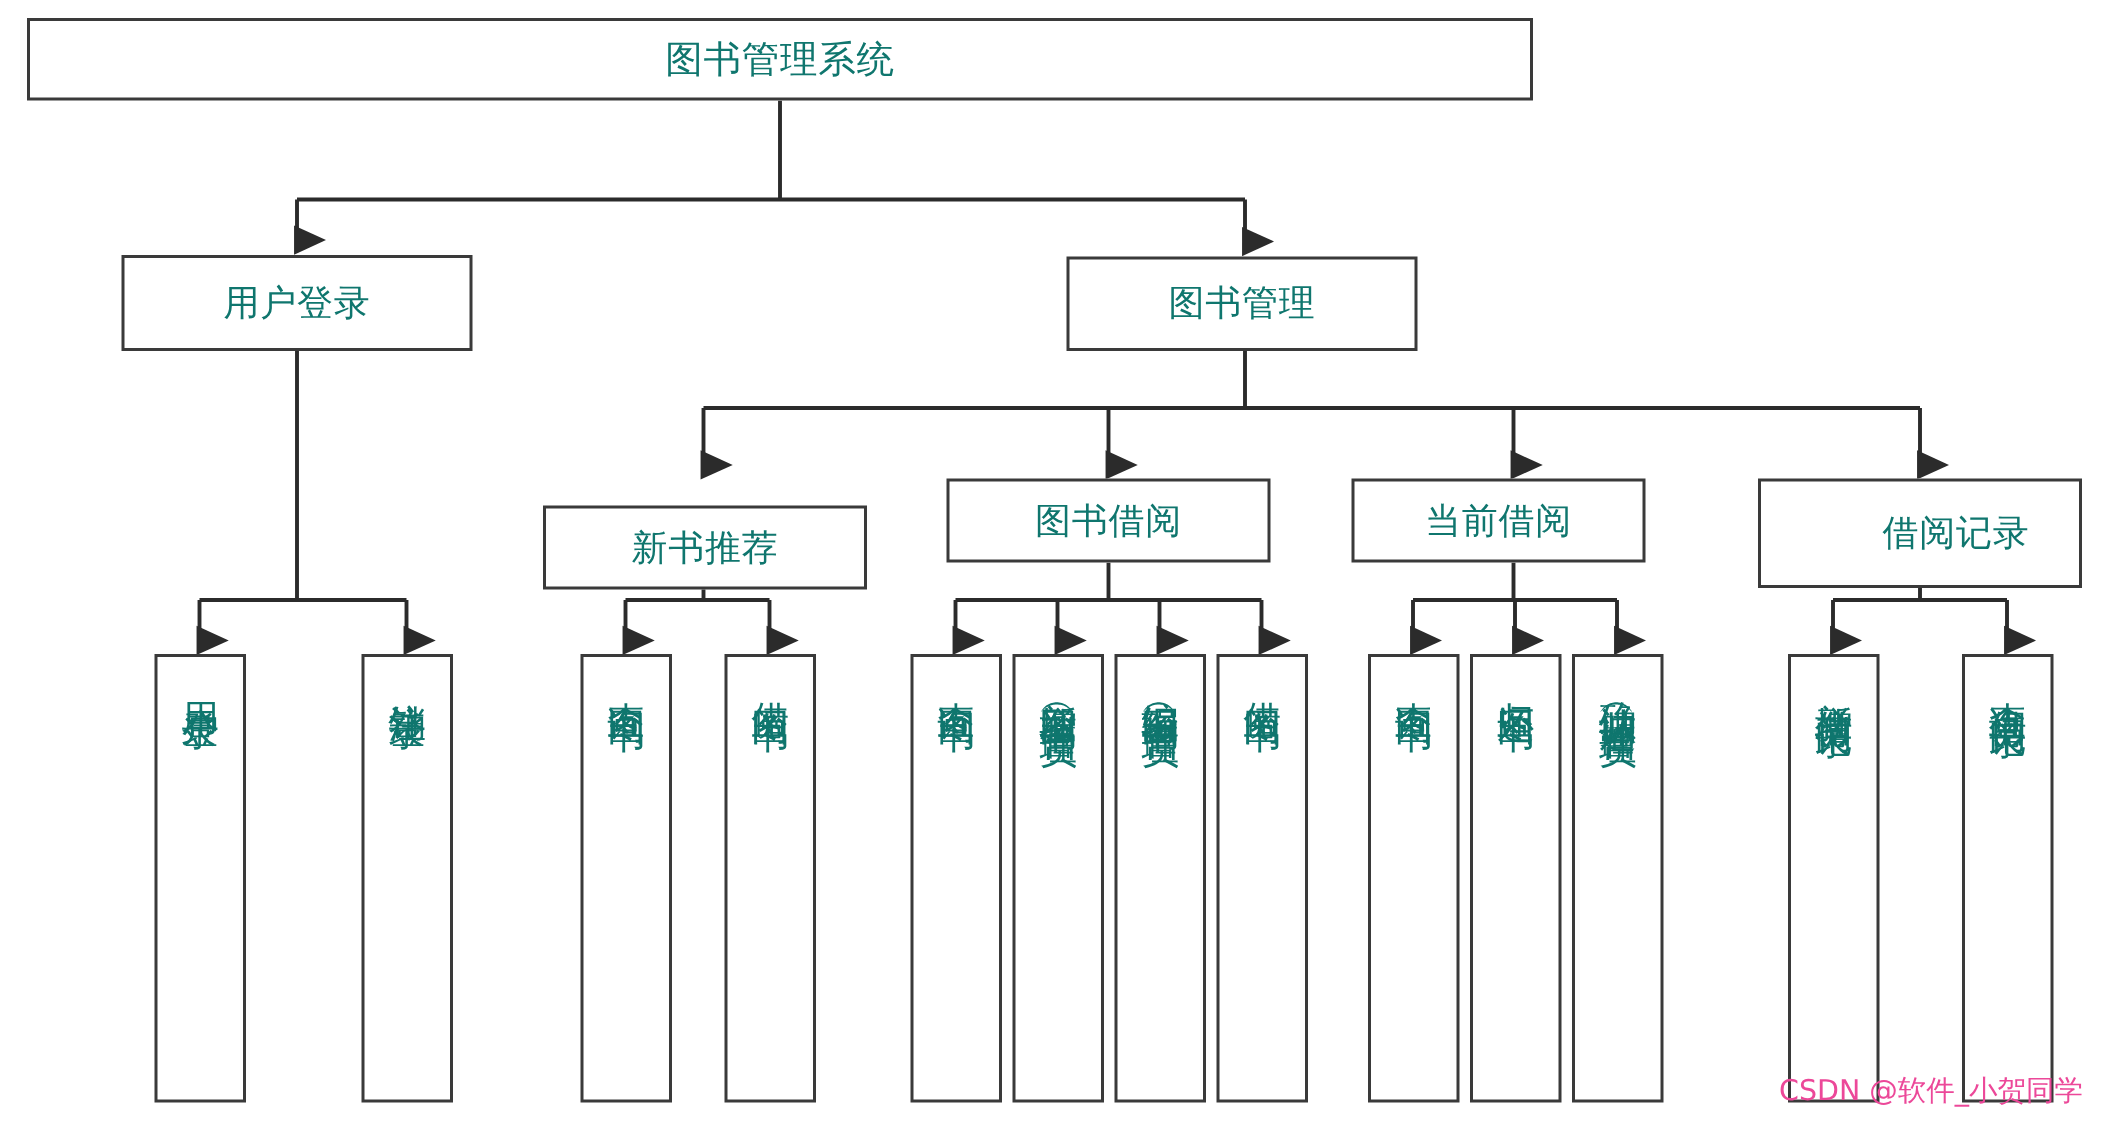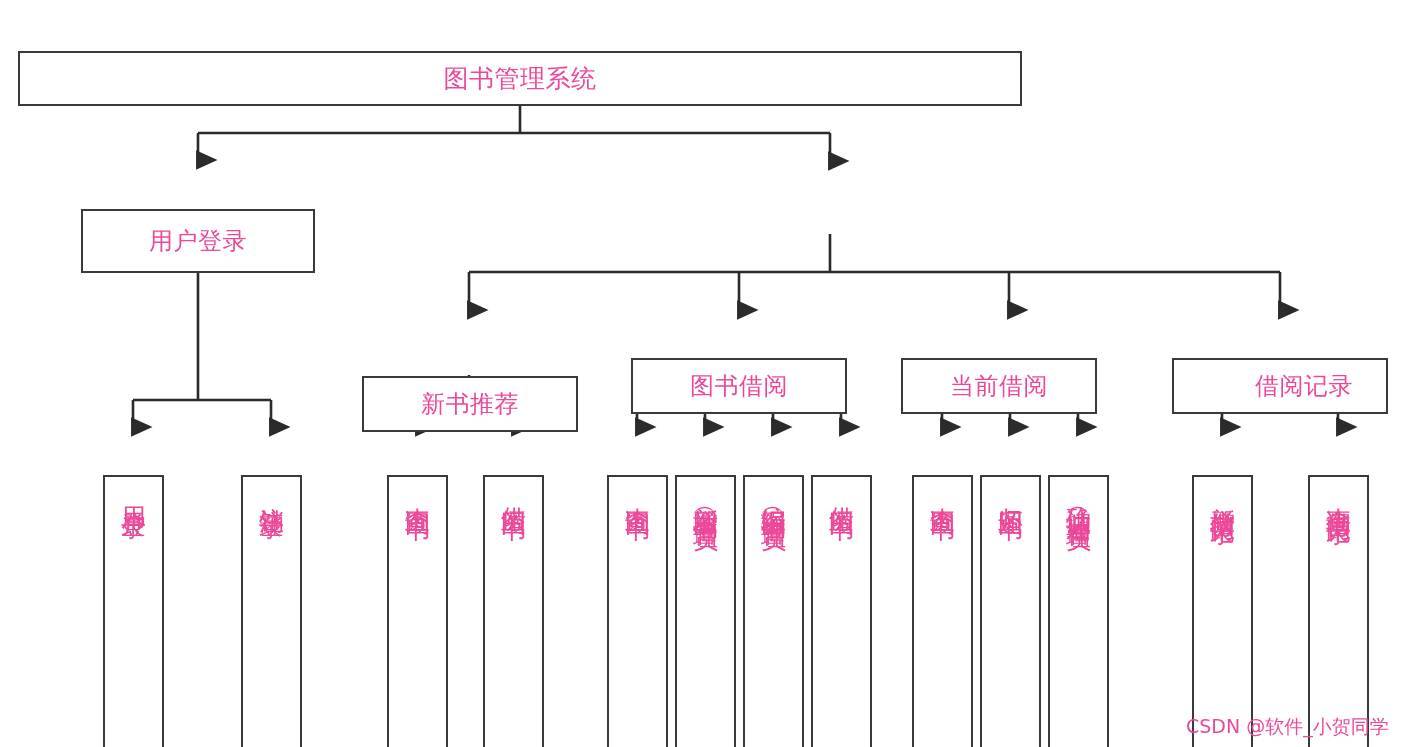--- a/index.html
+++ b/index.html
@@ -27,23 +27,22 @@
     pointer-events: none;
   }
   .node {
     position: absolute;
     box-sizing: border-box;
     background: #ffffff;
     border: 2px solid #3a3a3a;
     display: flex;
     align-items: center;
     justify-content: center;
-    color: #ec4899;
+    color: #0f766e;
     z-index: 2;
-    margin-top: 39px;
   }
   .node-label {
     display: block;
     text-align: center;
     line-height: 1.12;
     letter-spacing: 0.5px;
   }
   
   .node.horiz .node-label {
     font-size: 24px;
@@ -131,31 +130,34 @@
     </g>
   </svg>
 
   <div class="node horiz root" style="left:18px; top:12px; width:1004px; height:55px;">
     <span class="node-label">图书管理系统</span>
   </div>
 
   <div class="node horiz" style="left:81px; top:170px; width:234px; height:64px;">
     <span class="node-label">用户登录</span>
   </div>
+  <div class="node horiz" style="left:711px; top:171px; width:234px; height:63px;">
+    <span class="node-label">图书管理</span>
+  </div>
 
   <div class="node horiz" style="left:362px; top:337px; width:216px; height:56px;">
     <span class="node-label">新书推荐</span>
   </div>
   <div class="node horiz" style="left:631px; top:319px; width:216px; height:56px;">
     <span class="node-label">图书借阅</span>
   </div>
   <div class="node horiz" style="left:901px; top:319px; width:196px; height:56px;">
     <span class="node-label">当前借阅</span>
   </div>
-  <div class="node horiz" style="left:1172px; top:319px; width:216px; height:56px;padding-left:48px;">
+  <div class="node horiz" style="left:1172px; top:319px; width:216px; height:73px;padding-left:48px;">
     <span class="node-label">借阅记录</span>
   </div>
 
   <div class="node vert" style="left:103px; top:436px; width:61px; height:299px;">
     <span class="node-label">用户登录</span>
   </div>
   <div class="node vert" style="left:241px; top:436px; width:61px; height:299px;">
     <span class="node-label">注销登录</span>
   </div>
 

